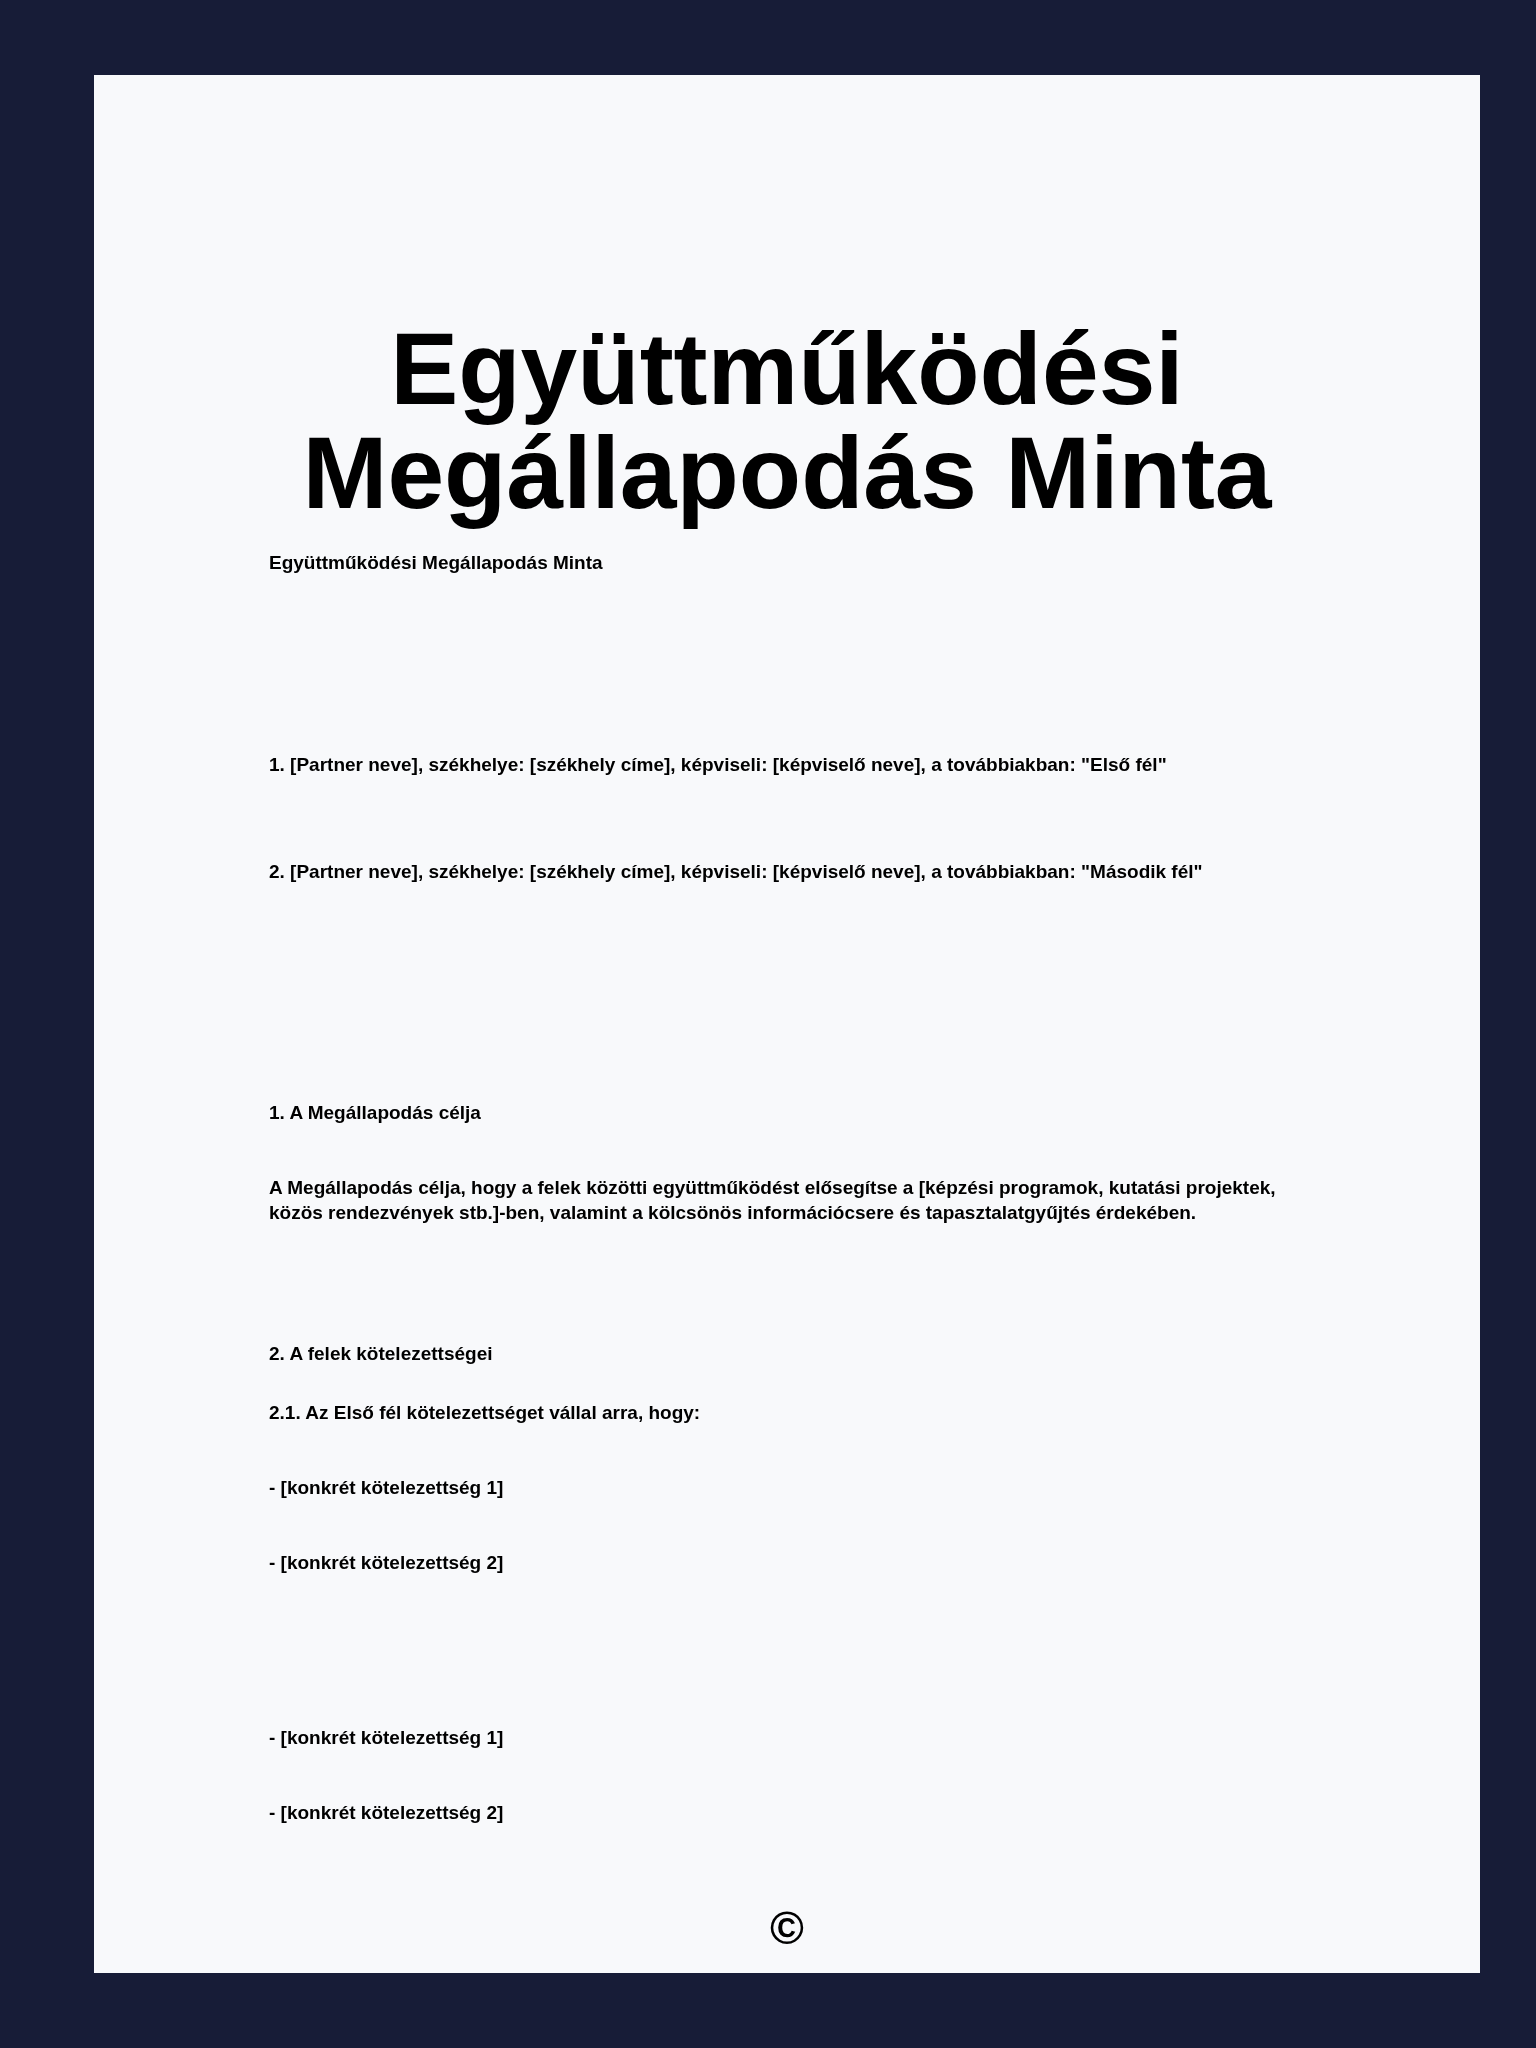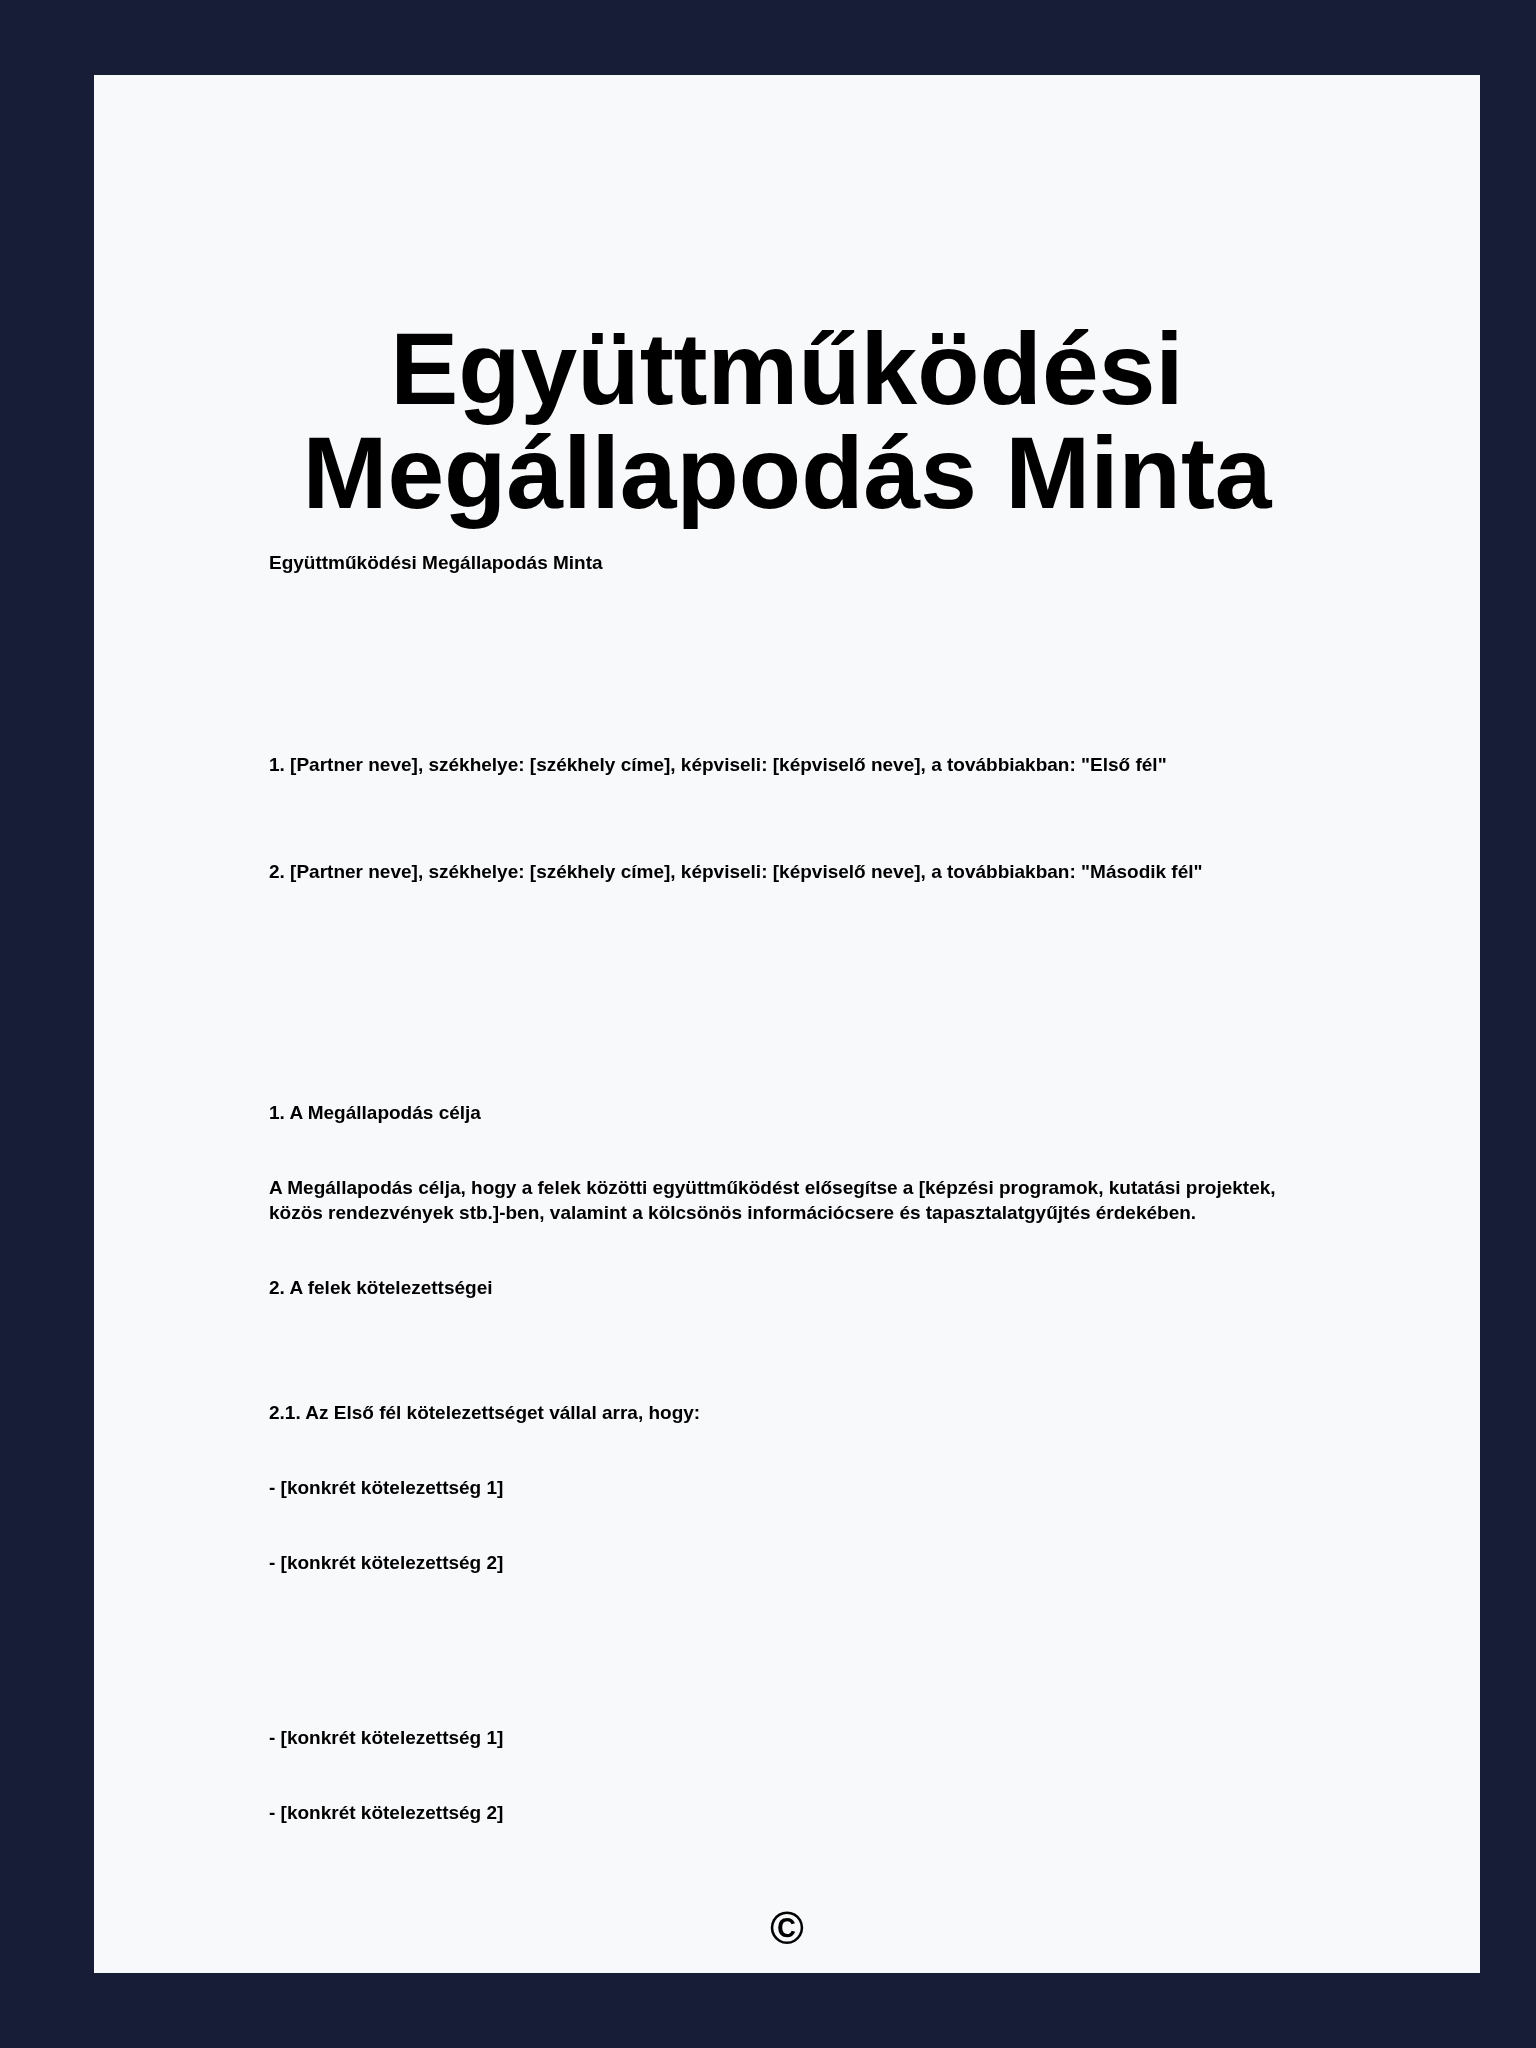--- a/index.html
+++ b/index.html
@@ -61,21 +61,21 @@
 
   <p class="blk" style="top:677px">1. [Partner neve], székhelye: [székhely címe], képviseli: [képviselő neve], a továbbiakban: "Első fél"</p>
 
   <p class="blk" style="top:784px">2. [Partner neve], székhelye: [székhely címe], képviseli: [képviselő neve], a továbbiakban: "Második fél"</p>
 
 
   <p class="blk" style="top:1025px">1. A Megállapodás célja</p>
 
   <p class="blk" style="top:1100px">A Megállapodás célja, hogy a felek közötti együttműködést elősegítse a [képzési programok, kutatási projektek, közös rendezvények stb.]-ben, valamint a kölcsönös információcsere és tapasztalatgyűjtés érdekében.</p>
 
-  <p class="blk" style="top:1200px">2. A felek kötelezettségei</p>
+  <p class="blk" style="top:1266px">2. A felek kötelezettségei</p>
 
   <p class="blk" style="top:1325px">2.1. Az Első fél kötelezettséget vállal arra, hogy:</p>
 
   <p class="blk" style="top:1400px">- [konkrét kötelezettség 1]</p>
 
   <p class="blk" style="top:1475px">- [konkrét kötelezettség 2]</p>
 
 
   <p class="blk" style="top:1650px">- [konkrét kötelezettség 1]</p>
 

